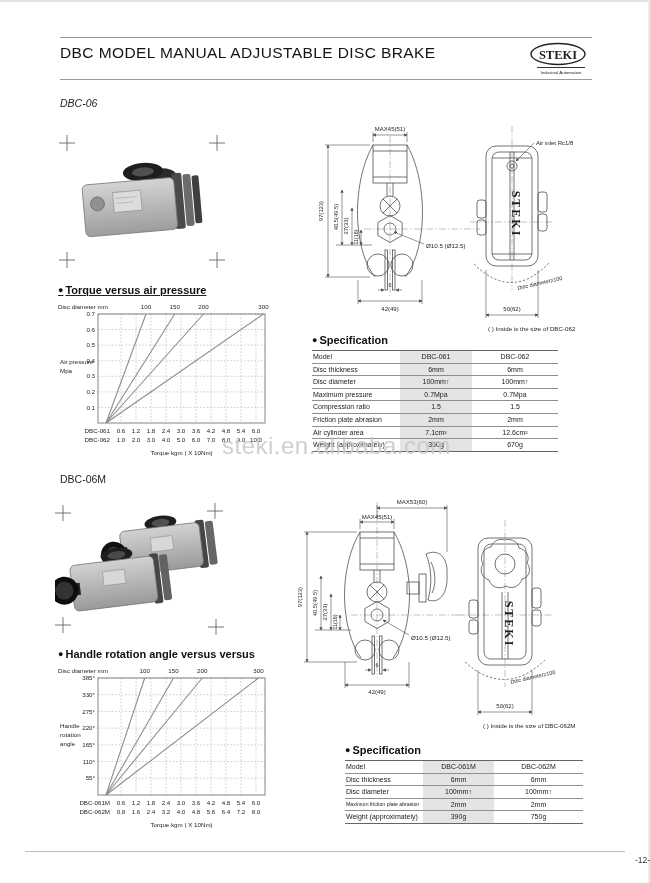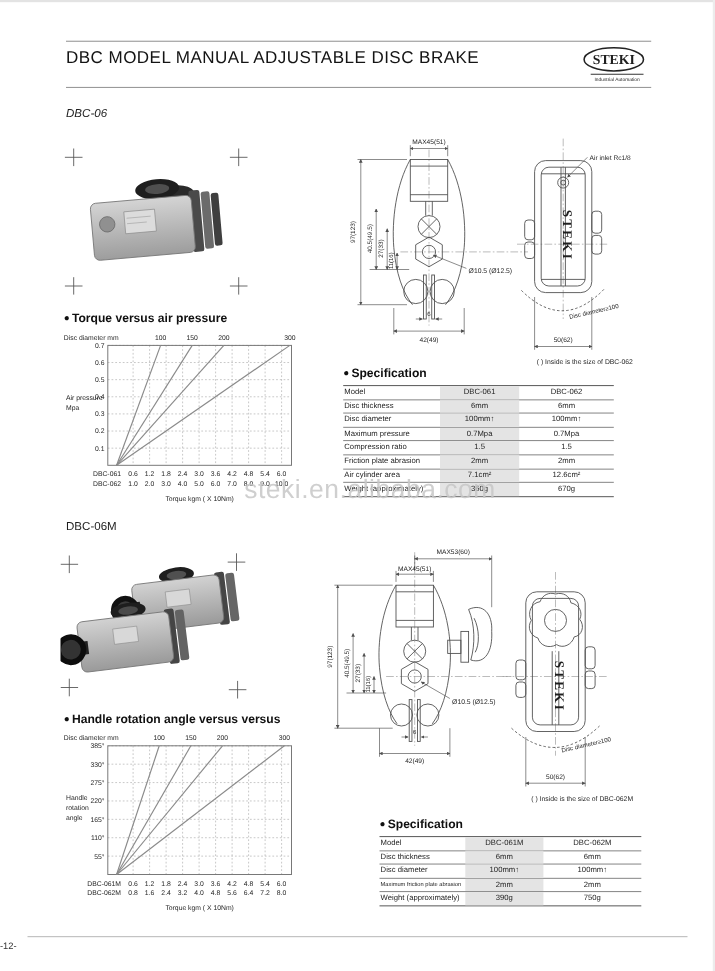--- a/index.html
+++ b/index.html
@@ -21,21 +21,21 @@
   .spec-row.first{border-top:1.4px solid #666;}
   .spec-table .spec-row:last-child{border-bottom:1.4px solid #666;}
   .spec-cell{font-size:7px;line-height:11.6px;height:11.6px;white-space:nowrap;color:#1b1b1b;}
   .lbl{text-align:left;padding-left:1px;}
   .val{text-align:center;}
   .shade{background:#e4e4e4;}
   .tiny{font-size:5.2px;}
   .watermark{position:absolute;left:222px;top:432px;font-size:24px;color:#c7c7c7;
              letter-spacing:.5px;opacity:.85;z-index:6;white-space:nowrap;}
   .footer-rule{position:absolute;left:25px;top:851px;width:600px;height:1px;background:#bdbdbd;}
-  .page-number{position:absolute;left:0;right:0;top:855px;text-align:left;font-size:8.5px;color:#333;}
+  .page-number{position:absolute;left:0;right:0;top:855px;text-align:right;font-size:8.5px;color:#333;}
   svg{font-family:"Liberation Sans",sans-serif;}
   svg text{fill:#1f1f1f;}
   .dwg{position:absolute;}
   .cl{stroke:#8f8f8f;stroke-width:.55;stroke-dasharray:7 2 1.5 2;}
   .dash{stroke-dasharray:2.2 2;}
 </style>
 </head>
 <body>
 
 <div class="page">
@@ -169,21 +169,21 @@
         <line x1="68" y1="152" x2="68" y2="200"></line>
       <line x1="16" y1="197" x2="68" y2="197" marker-start="url(#arrB)" marker-end="url(#arrB)"></line>
     </g>
     <text x="66" y="27" text-anchor="start" font-size="6">Air inlet  Rc1/8</text>
     <text transform="rotate(90 42 96)" x="42" y="96" text-anchor="middle" font-size="12" font-weight="bold" font-family="Liberation Serif, serif" letter-spacing="2" fill="#3a3a3a">STEKI</text>
     <text transform="rotate(-13 48 172)" x="48" y="172" text-anchor="start" font-size="5.5">Disc diameter≥100</text>
     <text x="42" y="193" text-anchor="middle" font-size="6">50(62)</text>
     <text x="18" y="213" text-anchor="start" font-size="6.2">( ) Inside is the size of DBC-062</text>
   </svg>
 
-  <div class="chart" style="left:58px;top:284px;">
+  <div class="chart" style="left:58px;top:284px;text-decoration:underline;">
     <div class="blk-title" style="position:static;"><span class="bullet">●</span><span>Torque versus air pressure</span></div>
     <svg width="252" height="164">
         <g stroke="#b8b8b8" stroke-width=".7" stroke-dasharray="1.6 1.8">
           <line x1="63" y1="16" x2="63" y2="125"></line>
           <line x1="78" y1="16" x2="78" y2="125"></line>
           <line x1="93" y1="16" x2="93" y2="125"></line>
           <line x1="108" y1="16" x2="108" y2="125"></line>
           <line x1="123" y1="16" x2="123" y2="125"></line>
           <line x1="138" y1="16" x2="138" y2="125"></line>
           <line x1="153" y1="16" x2="153" y2="125"></line>

